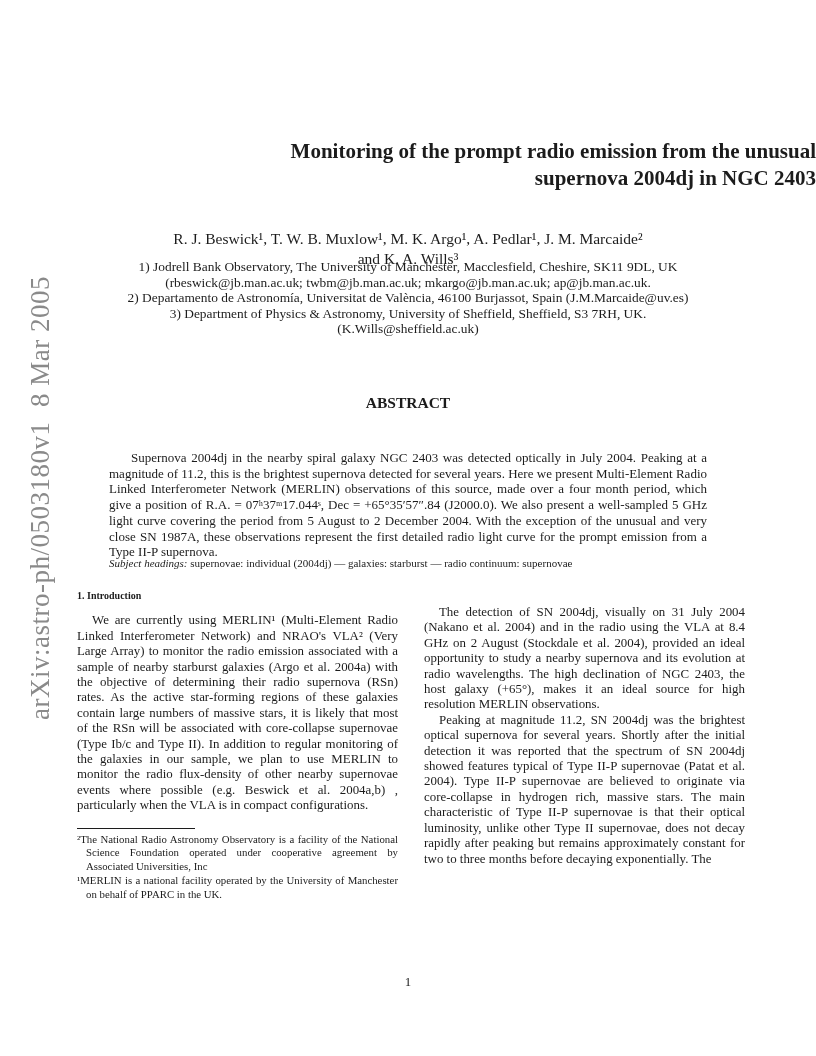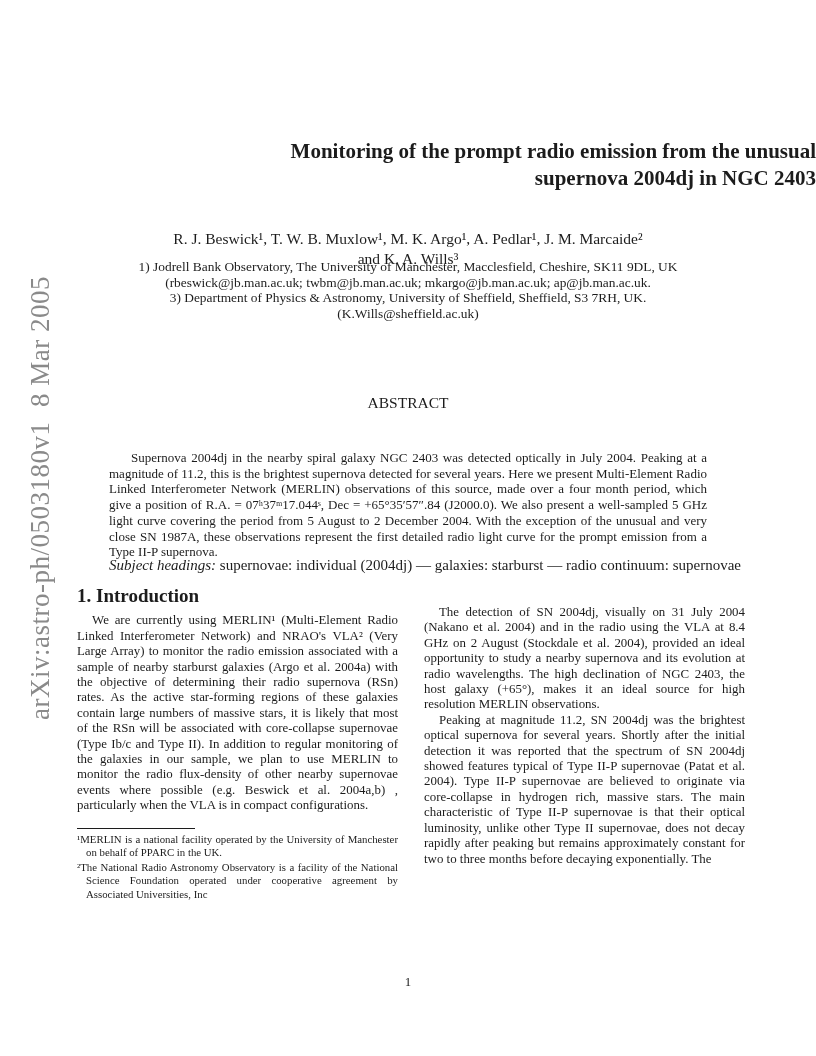--- a/index.html
+++ b/index.html
@@ -28,39 +28,39 @@
   .authors{
     position:absolute;top:229px;left:0;width:100%;
     text-align:center;font-size:15.5px;line-height:20px;
   }
   .affiliations{
     position:absolute;top:259px;left:58px;width:700px;
     text-align:center;font-size:13.4px;line-height:15.6px;
   }
   .abstract-heading{
     position:absolute;top:394px;left:0;width:100%;
-    text-align:center;font-weight:normal;font-size:15.5px;
+    text-align:center;font-weight:bold;font-size:15.5px;
   }
   .abstract-body{
     position:absolute;top:437px;left:109px;width:598px;
     font-size:13px;line-height:15.7px;text-align:justify;text-indent:22px;
   }
   .subject{
     position:absolute;top:557px;left:109px;width:640px;
-    font-size:15px;white-space:nowrap;
+    font-size:11px;white-space:nowrap;
   }
   .subject .label{font-style:italic;}
   .col{
     position:absolute;top:588px;width:321px;
     font-size:12.9px;line-height:15.4px;text-align:justify;
   }
   .col-left{left:77px;}
   .col-right{left:424px;}
   .section-heading{
-    font-weight:bold;font-size:19px;margin:0 0 10px 0;text-indent:0;
+    font-weight:bold;font-size:10px;margin:0 0 10px 0;text-indent:0;
   }
   .para{margin:0;text-indent:15px;}
   .col-right .para-first{padding-top:17px;}
   .footnote-rule{
     width:118px;border:0;border-top:1.2px solid #1c1c1c;
     margin:14px 0 4px 0;
   }
   .footnote{
     font-size:10.8px;line-height:13.6px;text-align:justify;
     padding-left:9px;text-indent:-9px;margin:0 0 1px 0;
@@ -85,39 +85,40 @@
   </div>
 
   <div class="authors">
     <div>R. J. Beswick¹, T. W. B. Muxlow¹, M. K. Argo¹, A. Pedlar¹, J. M. Marcaide²</div>
     <div>and K. A. Wills³</div>
   </div>
 
   <div class="affiliations">
     <div>1) Jodrell Bank Observatory, The University of Manchester, Macclesfield, Cheshire, SK11 9DL, UK</div>
     <div>(rbeswick@jb.man.ac.uk; twbm@jb.man.ac.uk; mkargo@jb.man.ac.uk; ap@jb.man.ac.uk.</div>
+    <div>2) Departamento de Astronomía, Universitat de València, 46100 Burjassot, Spain (J.M.Marcaide@uv.es)</div>
     <div>3) Department of Physics &amp; Astronomy, University of Sheffield, Sheffield, S3 7RH, UK.</div>
     <div>(K.Wills@sheffield.ac.uk)</div>
   </div>
 
   <div class="abstract-heading">ABSTRACT</div>
 
   <p class="abstract-body">Supernova 2004dj in the nearby spiral galaxy NGC 2403 was detected optically in July 2004. Peaking at a magnitude of 11.2, this is the brightest supernova detected for several years. Here we present Multi-Element Radio Linked Interferometer Network (MERLIN) observations of this source, made over a four month period, which give a position of R.A. = 07ʰ37ᵐ17.044ˢ, Dec = +65°35′57″.84 (J2000.0). We also present a well-sampled 5 GHz light curve covering the period from 5 August to 2 December 2004. With the exception of the unusual and very close SN 1987A, these observations represent the first detailed radio light curve for the prompt emission from a Type II-P supernova.</p>
 
   <div class="subject">
     <span class="label">Subject headings:</span>
     <span>supernovae: individual (2004dj) — galaxies: starburst — radio continuum: supernovae</span>
   </div>
 
   <div class="col col-left">
     <div class="section-heading">1.  Introduction</div>
     <p class="para">We are currently using MERLIN¹ (Multi-Element Radio Linked Interferometer Network) and NRAO's VLA² (Very Large Array) to monitor the radio emission associated with a sample of nearby starburst galaxies (Argo et al. 2004a) with the objective of determining their radio supernova (RSn) rates. As the active star-forming regions of these galaxies contain large numbers of massive stars, it is likely that most of the RSn will be associated with core-collapse supernovae (Type Ib/c and Type II). In addition to regular monitoring of the galaxies in our sample, we plan to use MERLIN to monitor the radio flux-density of other nearby supernovae events where possible (e.g. Beswick et al. 2004a,b) , particularly when the VLA is in compact configurations.</p>
     <hr class="footnote-rule">
+    <p class="footnote">²The National Radio Astronomy Observatory is a facility of the National Science Foundation operated under cooperative agreement by Associated Universities, Inc</p>
     <p class="footnote">¹MERLIN is a national facility operated by the University of Manchester on behalf of PPARC in the UK.</p>
-    <p class="footnote">²The National Radio Astronomy Observatory is a facility of the National Science Foundation operated under cooperative agreement by Associated Universities, Inc</p>
   </div>
 
   <div class="col col-right">
     <p class="para para-first">The detection of SN 2004dj, visually on 31 July 2004 (Nakano et al. 2004) and in the radio using the VLA at 8.4 GHz on 2 August (Stockdale et al. 2004), provided an ideal opportunity to study a nearby supernova and its evolution at radio wavelengths. The high declination of NGC 2403, the host galaxy (+65°), makes it an ideal source for high resolution MERLIN observations.</p>
     <p class="para">Peaking at magnitude 11.2, SN 2004dj was the brightest optical supernova for several years. Shortly after the initial detection it was reported that the spectrum of SN 2004dj showed features typical of Type II-P supernovae (Patat et al. 2004). Type II-P supernovae are believed to originate via core-collapse in hydrogen rich, massive stars. The main characteristic of Type II-P supernovae is that their optical luminosity, unlike other Type II supernovae, does not decay rapidly after peaking but remains approximately constant for two to three months before decaying exponentially. The</p>
   </div>
 
   <div class="page-number">1</div>
 
 </div>

